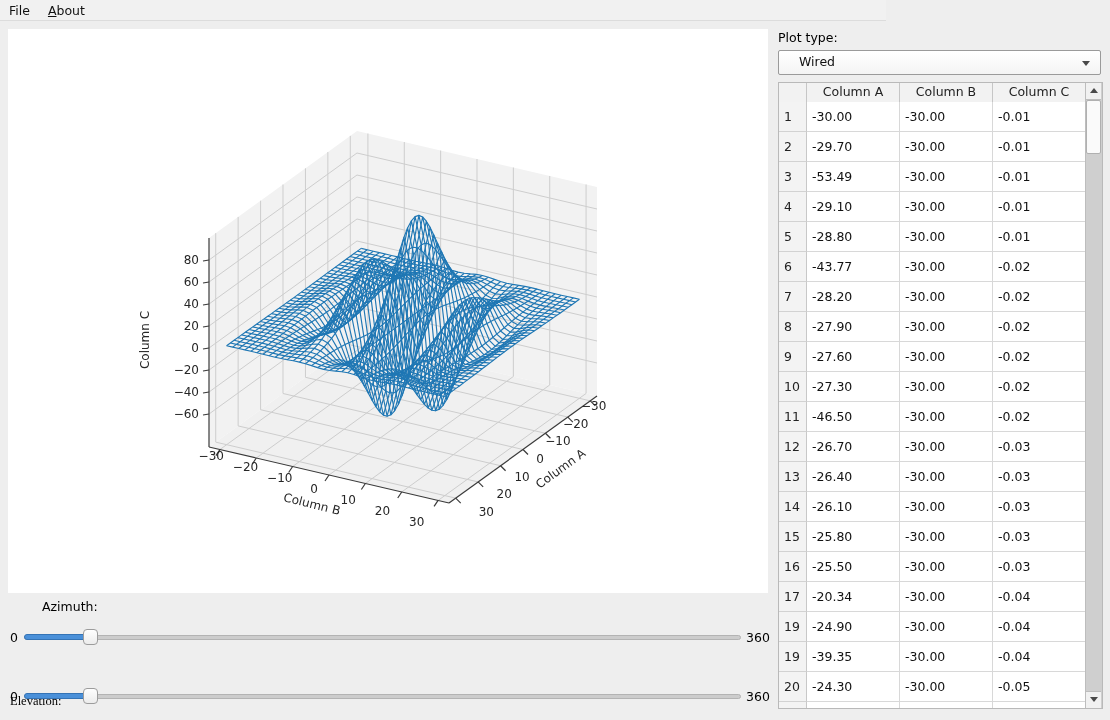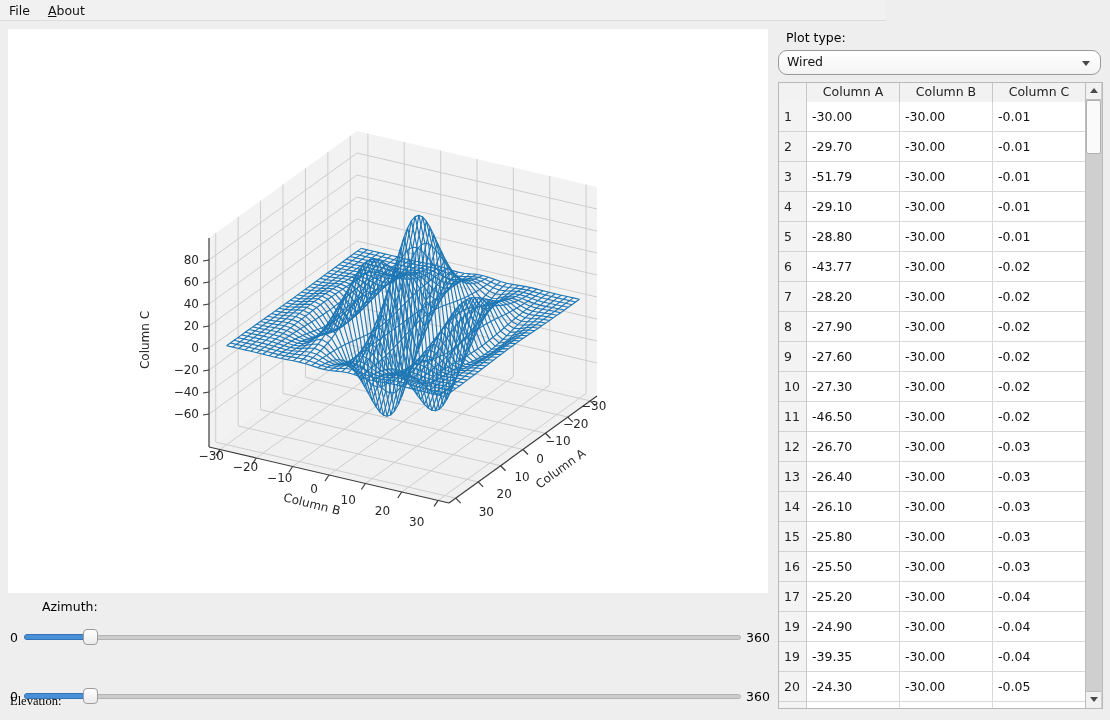--- a/index.html
+++ b/index.html
@@ -5,24 +5,24 @@
   html,body{margin:0;padding:0;}
   body{width:1110px;height:720px;position:relative;background:#eeeeee;overflow:hidden;
        font-family:"DejaVu Sans","Liberation Sans",sans-serif;color:#111;}
   .menubar{position:absolute;left:0;top:0;width:886px;height:20px;background:#f1f1f1;
            border-bottom:1px solid #dcdcdc;display:flex;align-items:center;font-size:12.5px;}
   .menu-item{padding:2px 9px;cursor:default;}
   .accel{text-decoration:underline;}
   .figure{position:absolute;left:8px;top:29px;width:760px;height:564px;background:#ffffff;}
   .figure svg{position:absolute;left:0;top:0;}
   .label{position:absolute;font-size:12.5px;color:#000;}
-  .plot-type-label{left:778px;top:30px;margin-left:8px;}
+  .plot-type-label{left:778px;top:30px;}
   .dropdown{position:absolute;left:778px;top:50px;width:323px;height:25px;box-sizing:border-box;
-            background:linear-gradient(#ffffff,#f4f4f4);border:1px solid #9a9a9a;border-radius:9px;
-            font-size:12.5px;line-height:22px;padding-left:8px;}
+            background:linear-gradient(#ffffff,#f4f4f4);border:1px solid #9a9a9a;border-radius:2px;
+            font-size:12.5px;line-height:22px;padding-left:20px;}
   .dd-arrow{position:absolute;right:10px;top:10px;width:0;height:0;
             border-left:4px solid transparent;border-right:4px solid transparent;border-top:5px solid #4a4a4a;}
   .table{position:absolute;left:778px;top:82px;width:325px;height:627px;box-sizing:border-box;
          background:#ffffff;border:1px solid #b9b9b9;overflow:hidden;}
   .thead{display:flex;height:19px;background:#f2f2f2;border-bottom:1px solid #c6c6c6;}
   .hcell{box-sizing:border-box;border-right:1px solid #c6c6c6;font-size:12.5px;line-height:18px;
          text-align:center;color:#222;}
   .h-corner{width:28px;}
   .h-col{width:93px;}
   .tbody{position:absolute;left:0;top:19px;right:16px;bottom:0;overflow:hidden;}
@@ -265,21 +265,21 @@
         <div class="tcell">-0.01</div>
       </div>
       <div class="trow">
         <div class="tnum">2</div>
         <div class="tcell">-29.70</div>
         <div class="tcell">-30.00</div>
         <div class="tcell">-0.01</div>
       </div>
       <div class="trow">
         <div class="tnum">3</div>
-        <div class="tcell">-51.79</div>
+        <div class="tcell">-53.49</div>
         <div class="tcell">-30.00</div>
         <div class="tcell">-0.01</div>
       </div>
       <div class="trow">
         <div class="tnum">4</div>
         <div class="tcell">-29.10</div>
         <div class="tcell">-30.00</div>
         <div class="tcell">-0.01</div>
       </div>
       <div class="trow">
@@ -349,21 +349,21 @@
         <div class="tcell">-0.03</div>
       </div>
       <div class="trow">
         <div class="tnum">16</div>
         <div class="tcell">-25.50</div>
         <div class="tcell">-30.00</div>
         <div class="tcell">-0.03</div>
       </div>
       <div class="trow">
         <div class="tnum">17</div>
-        <div class="tcell">-25.20</div>
+        <div class="tcell">-20.34</div>
         <div class="tcell">-30.00</div>
         <div class="tcell">-0.04</div>
       </div>
       <div class="trow">
         <div class="tnum">19</div>
         <div class="tcell">-24.90</div>
         <div class="tcell">-30.00</div>
         <div class="tcell">-0.04</div>
       </div>
       <div class="trow">

